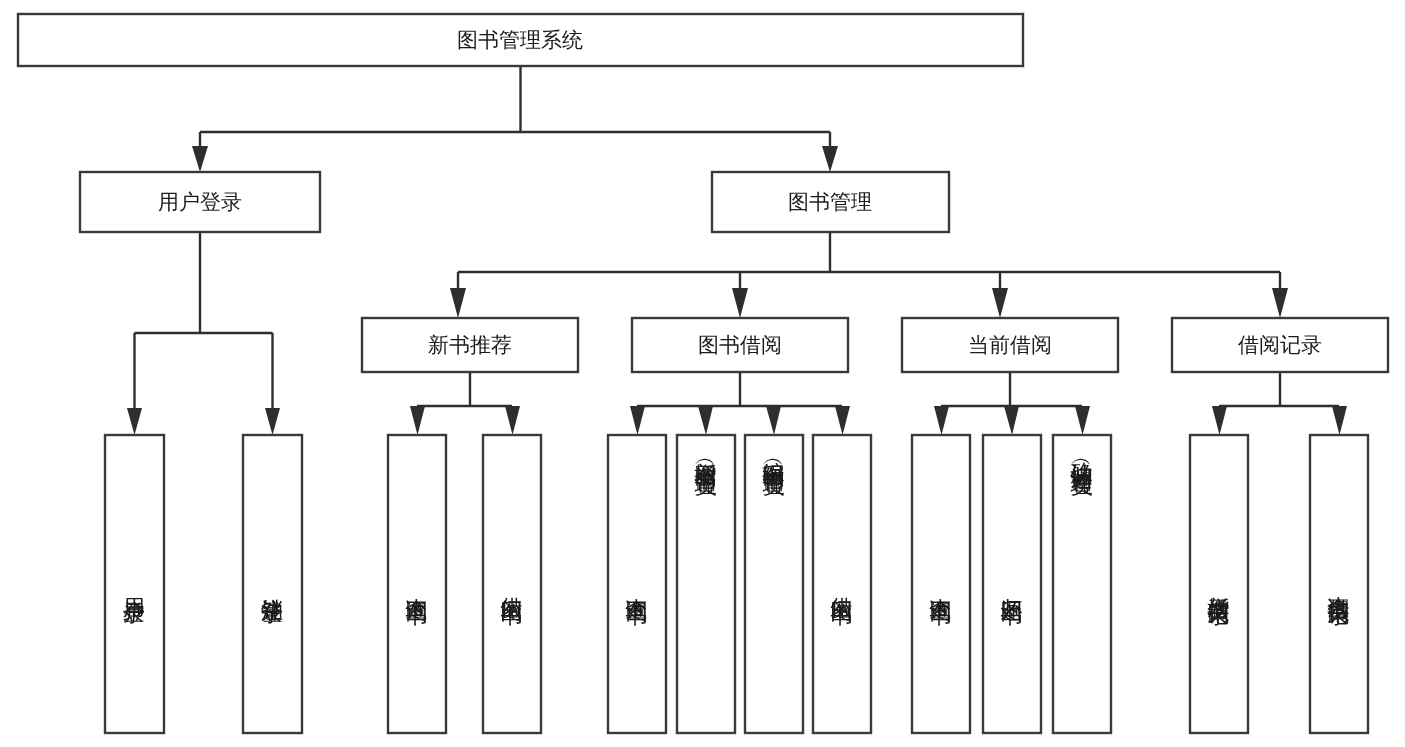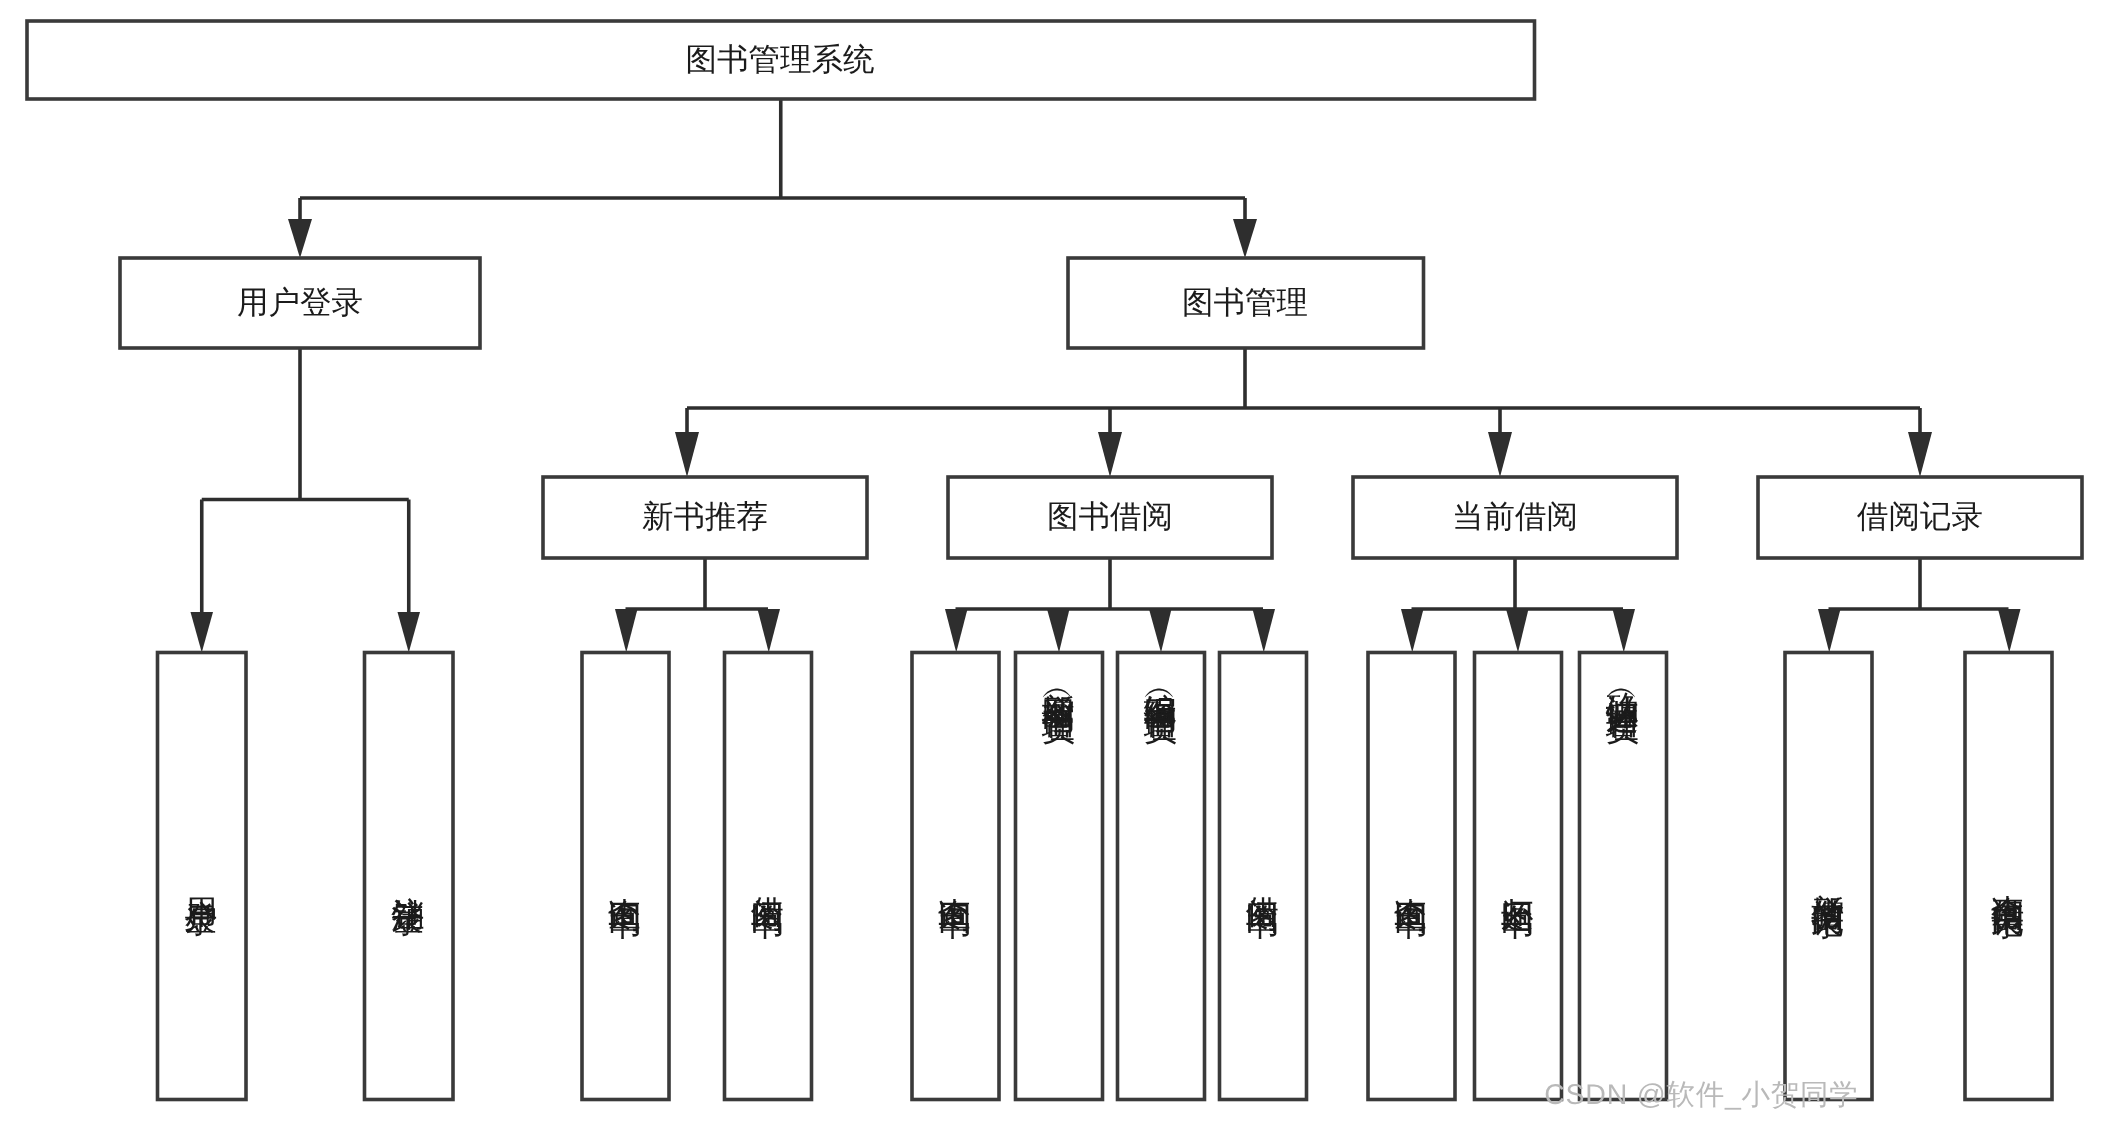--- a/index.html
+++ b/index.html
@@ -207,14 +207,13 @@
         <rect class="node-box" x="1190" y="435" width="58" height="298"></rect>
         <text class="node-label-v" x="1219" y="584" text-anchor="middle">新增借阅记录</text>
       </g>
       <g>
         <rect class="node-box" x="1310" y="435" width="58" height="298"></rect>
         <text class="node-label-v" x="1339" y="584" text-anchor="middle">查询借阅记录</text>
       </g>
     </g>
   </svg>
 
-  <div class="watermark-text">CSDN @软件_小贺同学</div>
 </div>
 
 </body></html>

